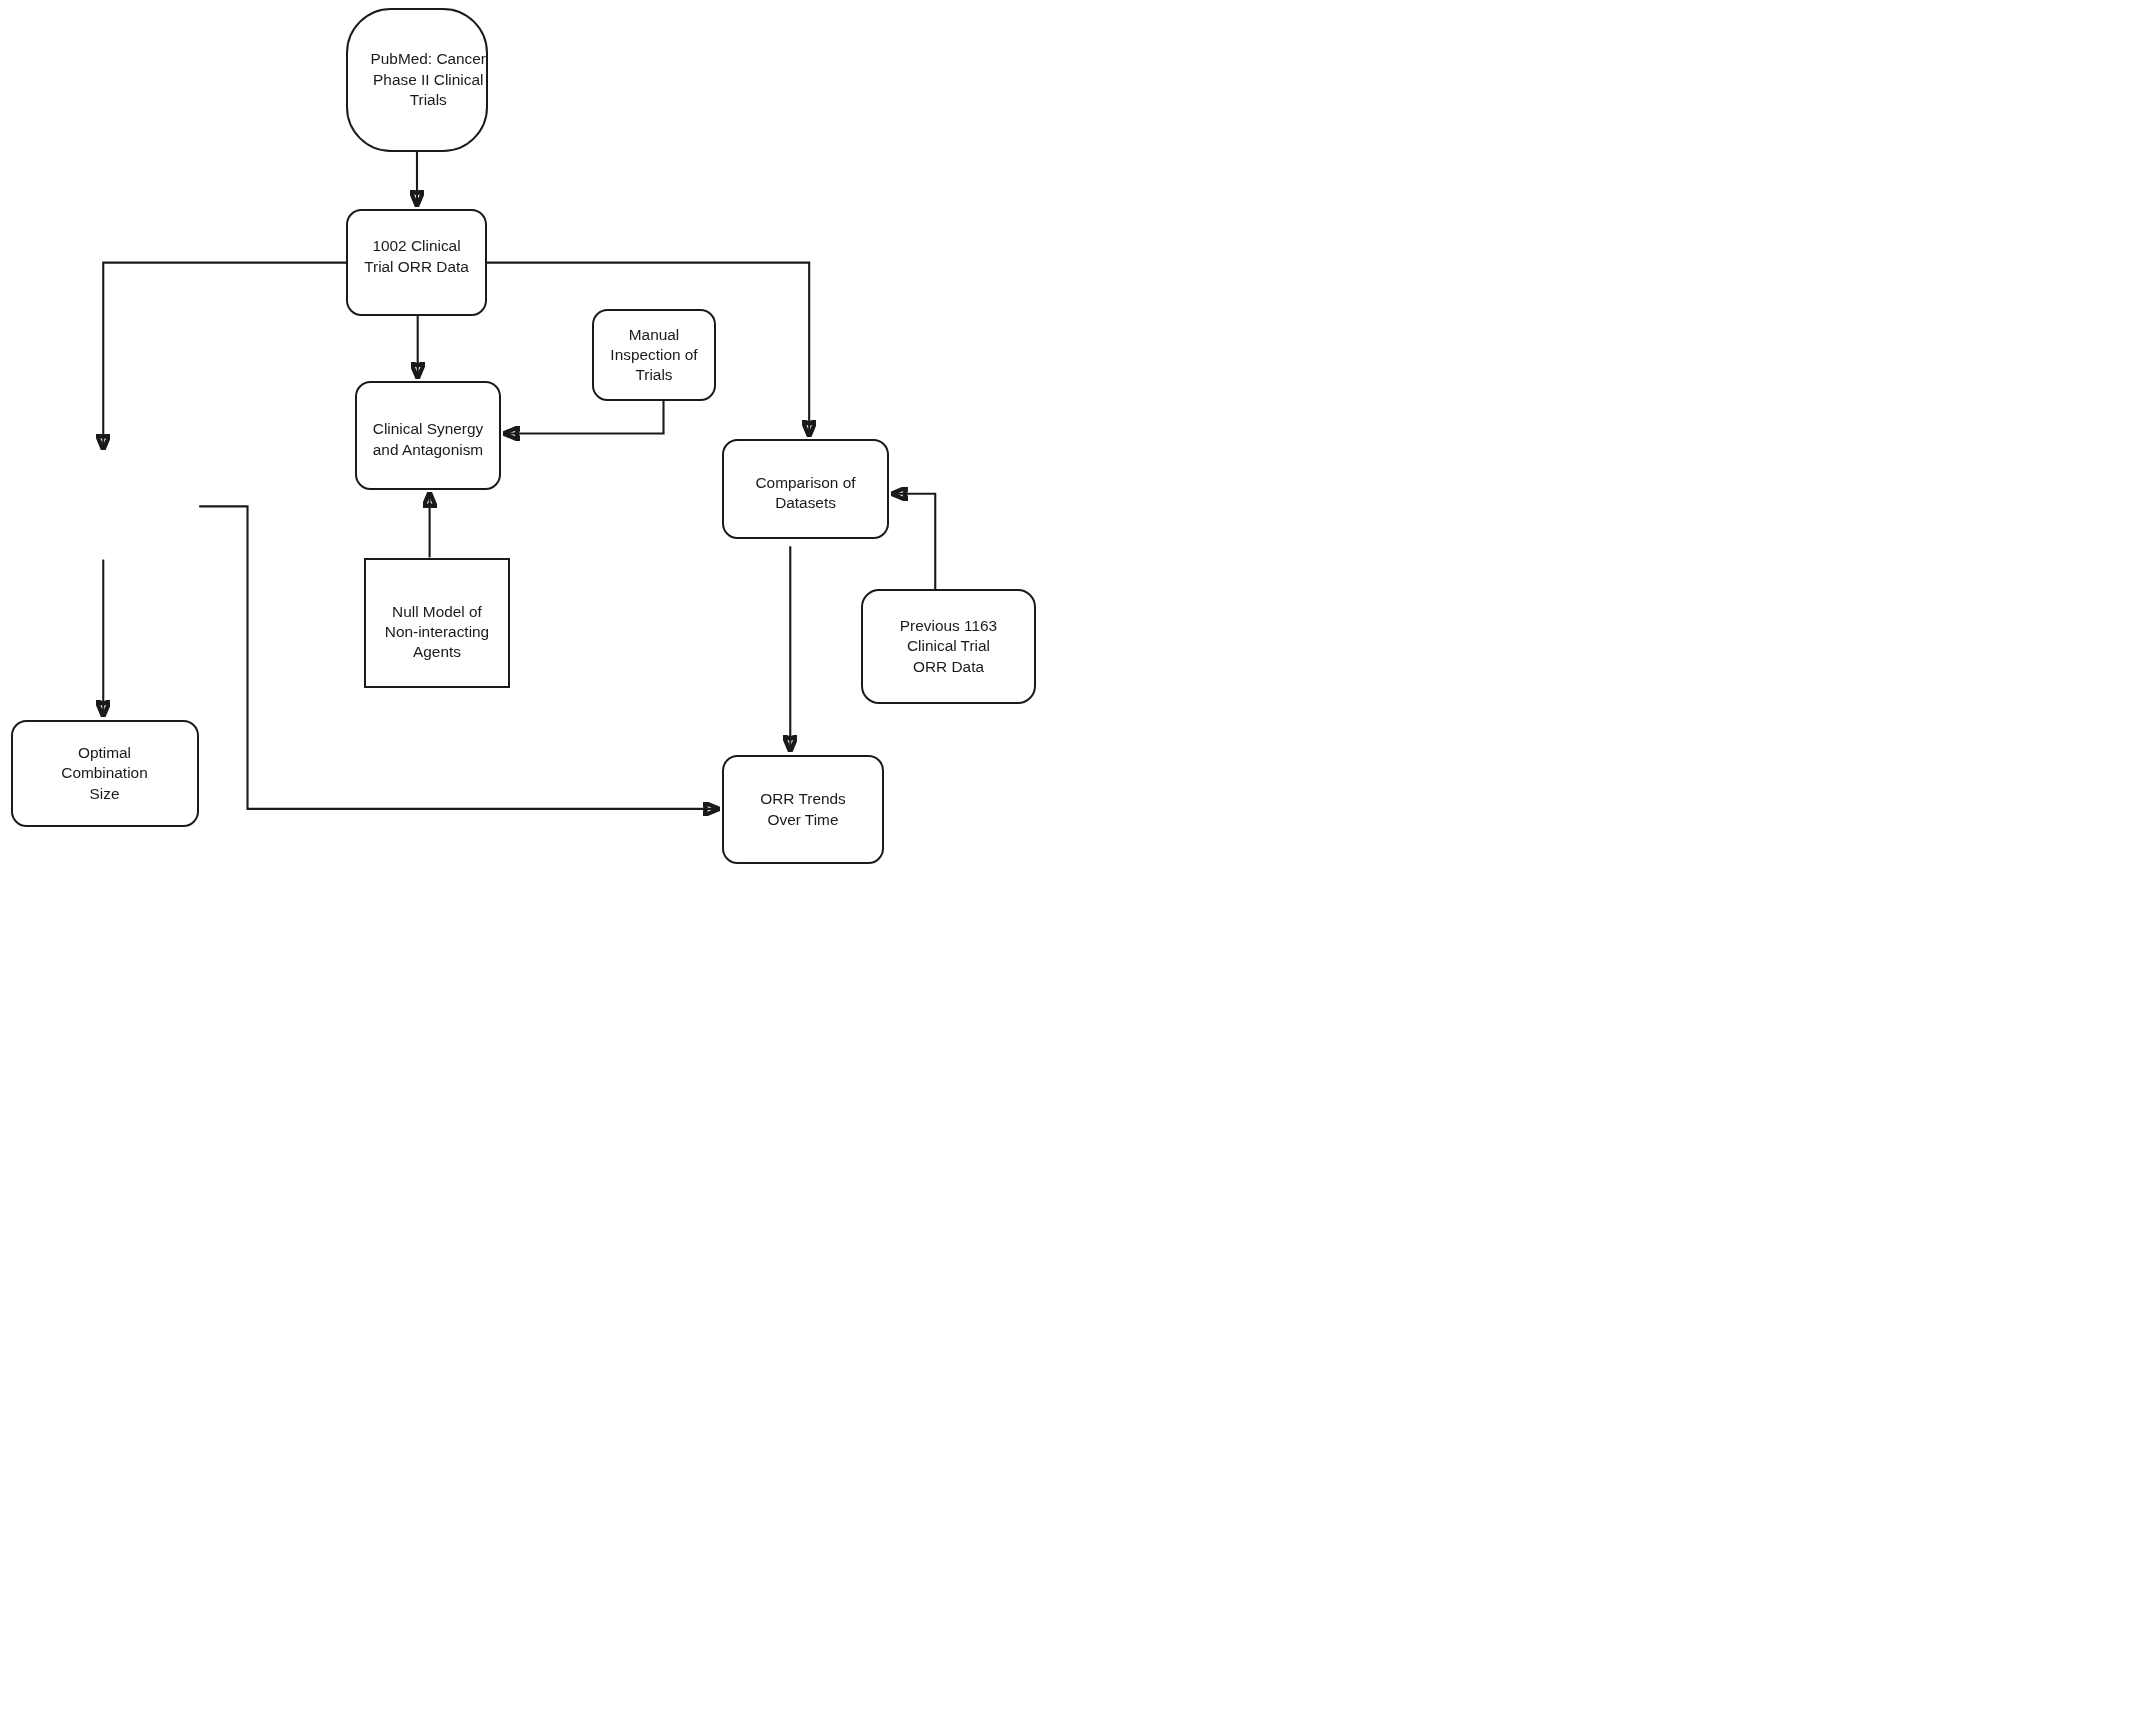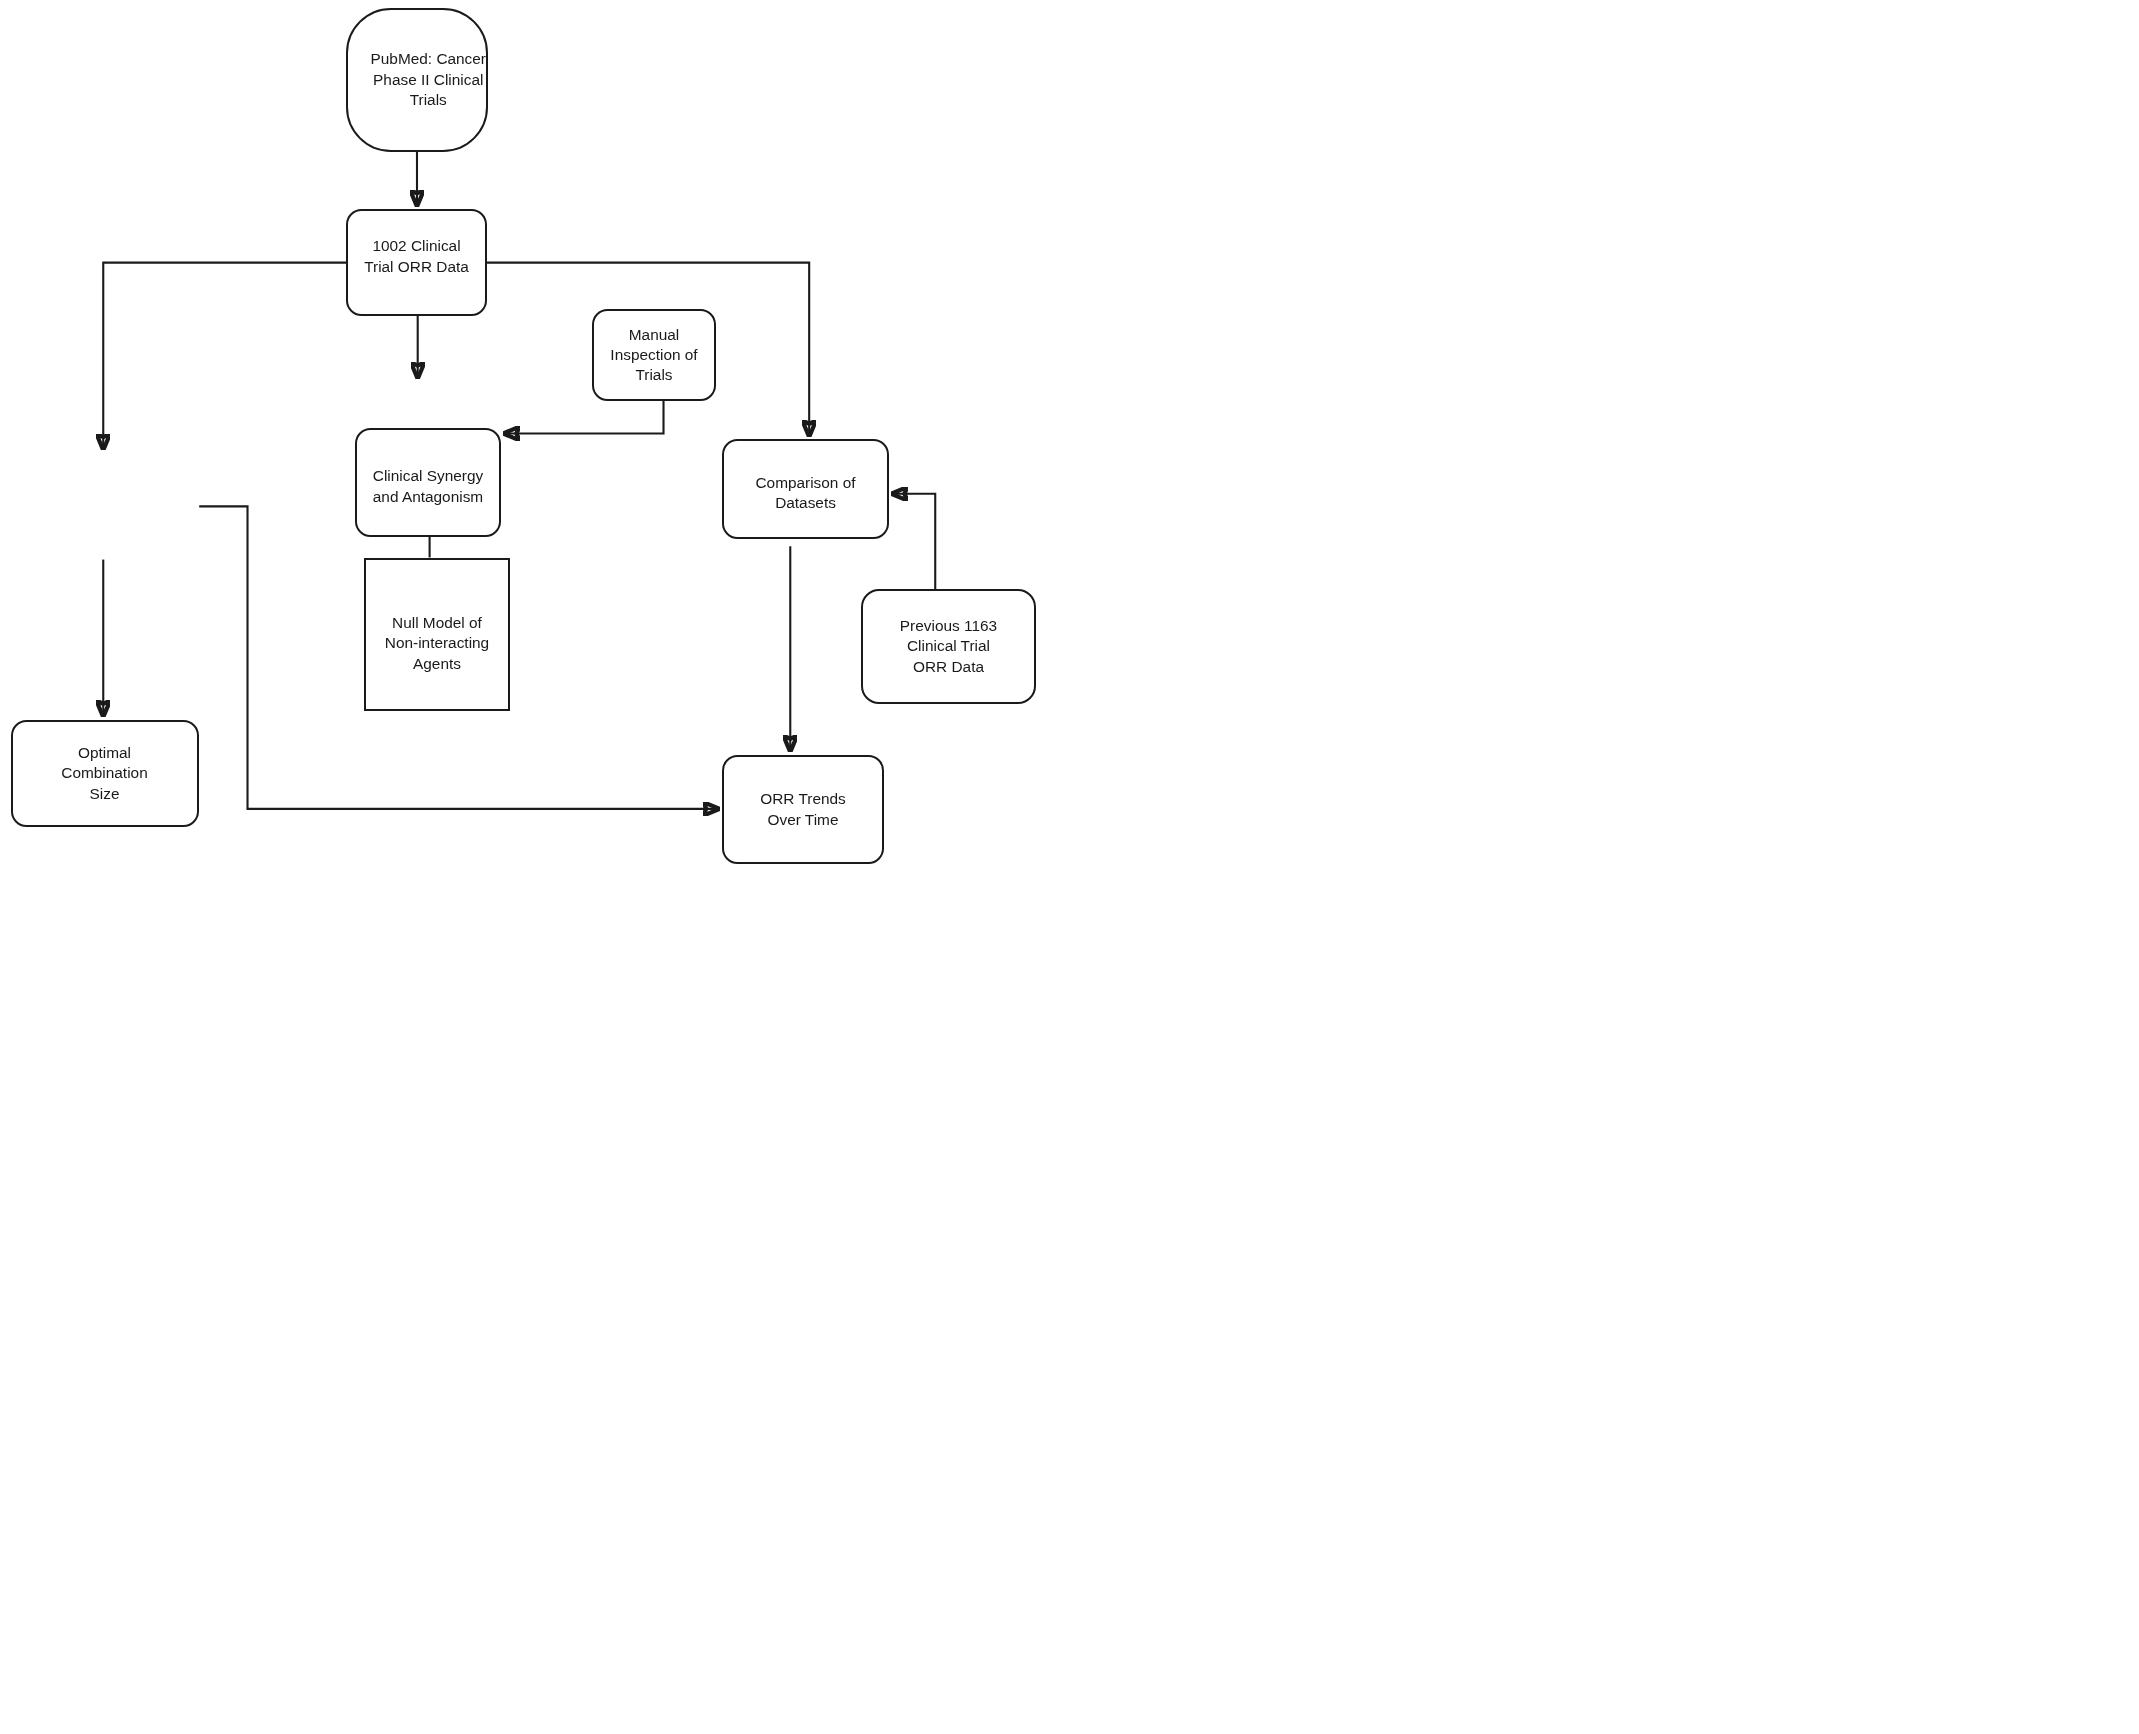--- a/index.html
+++ b/index.html
@@ -21,24 +21,24 @@
     text-align:center;
     color:#1a1a1a;
     font-size:15.4px;line-height:1.32;
   }
   .node .lbl{white-space:pre-line;}
   .rounded{border-radius:15.4px;}
   
   #n-pubmed   {left:346px;top:7.7px;  width:142px;height:144px;border-radius:45px;justify-content:flex-end;}
   #n-data1002 {left:346px;top:209px; width:141px;height:107px;}
   #n-manual   {left:592px;top:309px; width:124px;height:92px;}
-  #n-synergy  {left:355px;top:381px; width:146px;height:109px;margin-top:47px;}
+  #n-synergy  {left:355px;top:381px; width:146px;height:109px;}
   #n-synergy .lbl{transform:translateY(4.2px);}
   #n-orrtrend {left:5.6px;  top:453px; width:193px;height:107px;}
-  #n-null     {left:364px;top:558px; width:146px;height:153px;border-radius:0;}
+  #n-null     {left:364px;top:558px; width:146px;height:130px;border-radius:0;}
   #n-null .lbl{transform:translateY(9px);}
   #n-compare  {left:722px;top:439px;width:167px;height:100px;}
   #n-compare .lbl{transform:translateY(4.2px);}
   #n-previous {left:861px;top:589px;width:175px;height:115px;border-radius:18px;}
   #n-optimal  {left:10.5px; top:720px;width:188px;height:107px;}
   #n-orrtime  {left:722px;top:755px;width:162px;height:109px;}
   #n-data1002 .lbl{transform:translateY(-6.3px);}
 </style>
 </head>
 <body>

